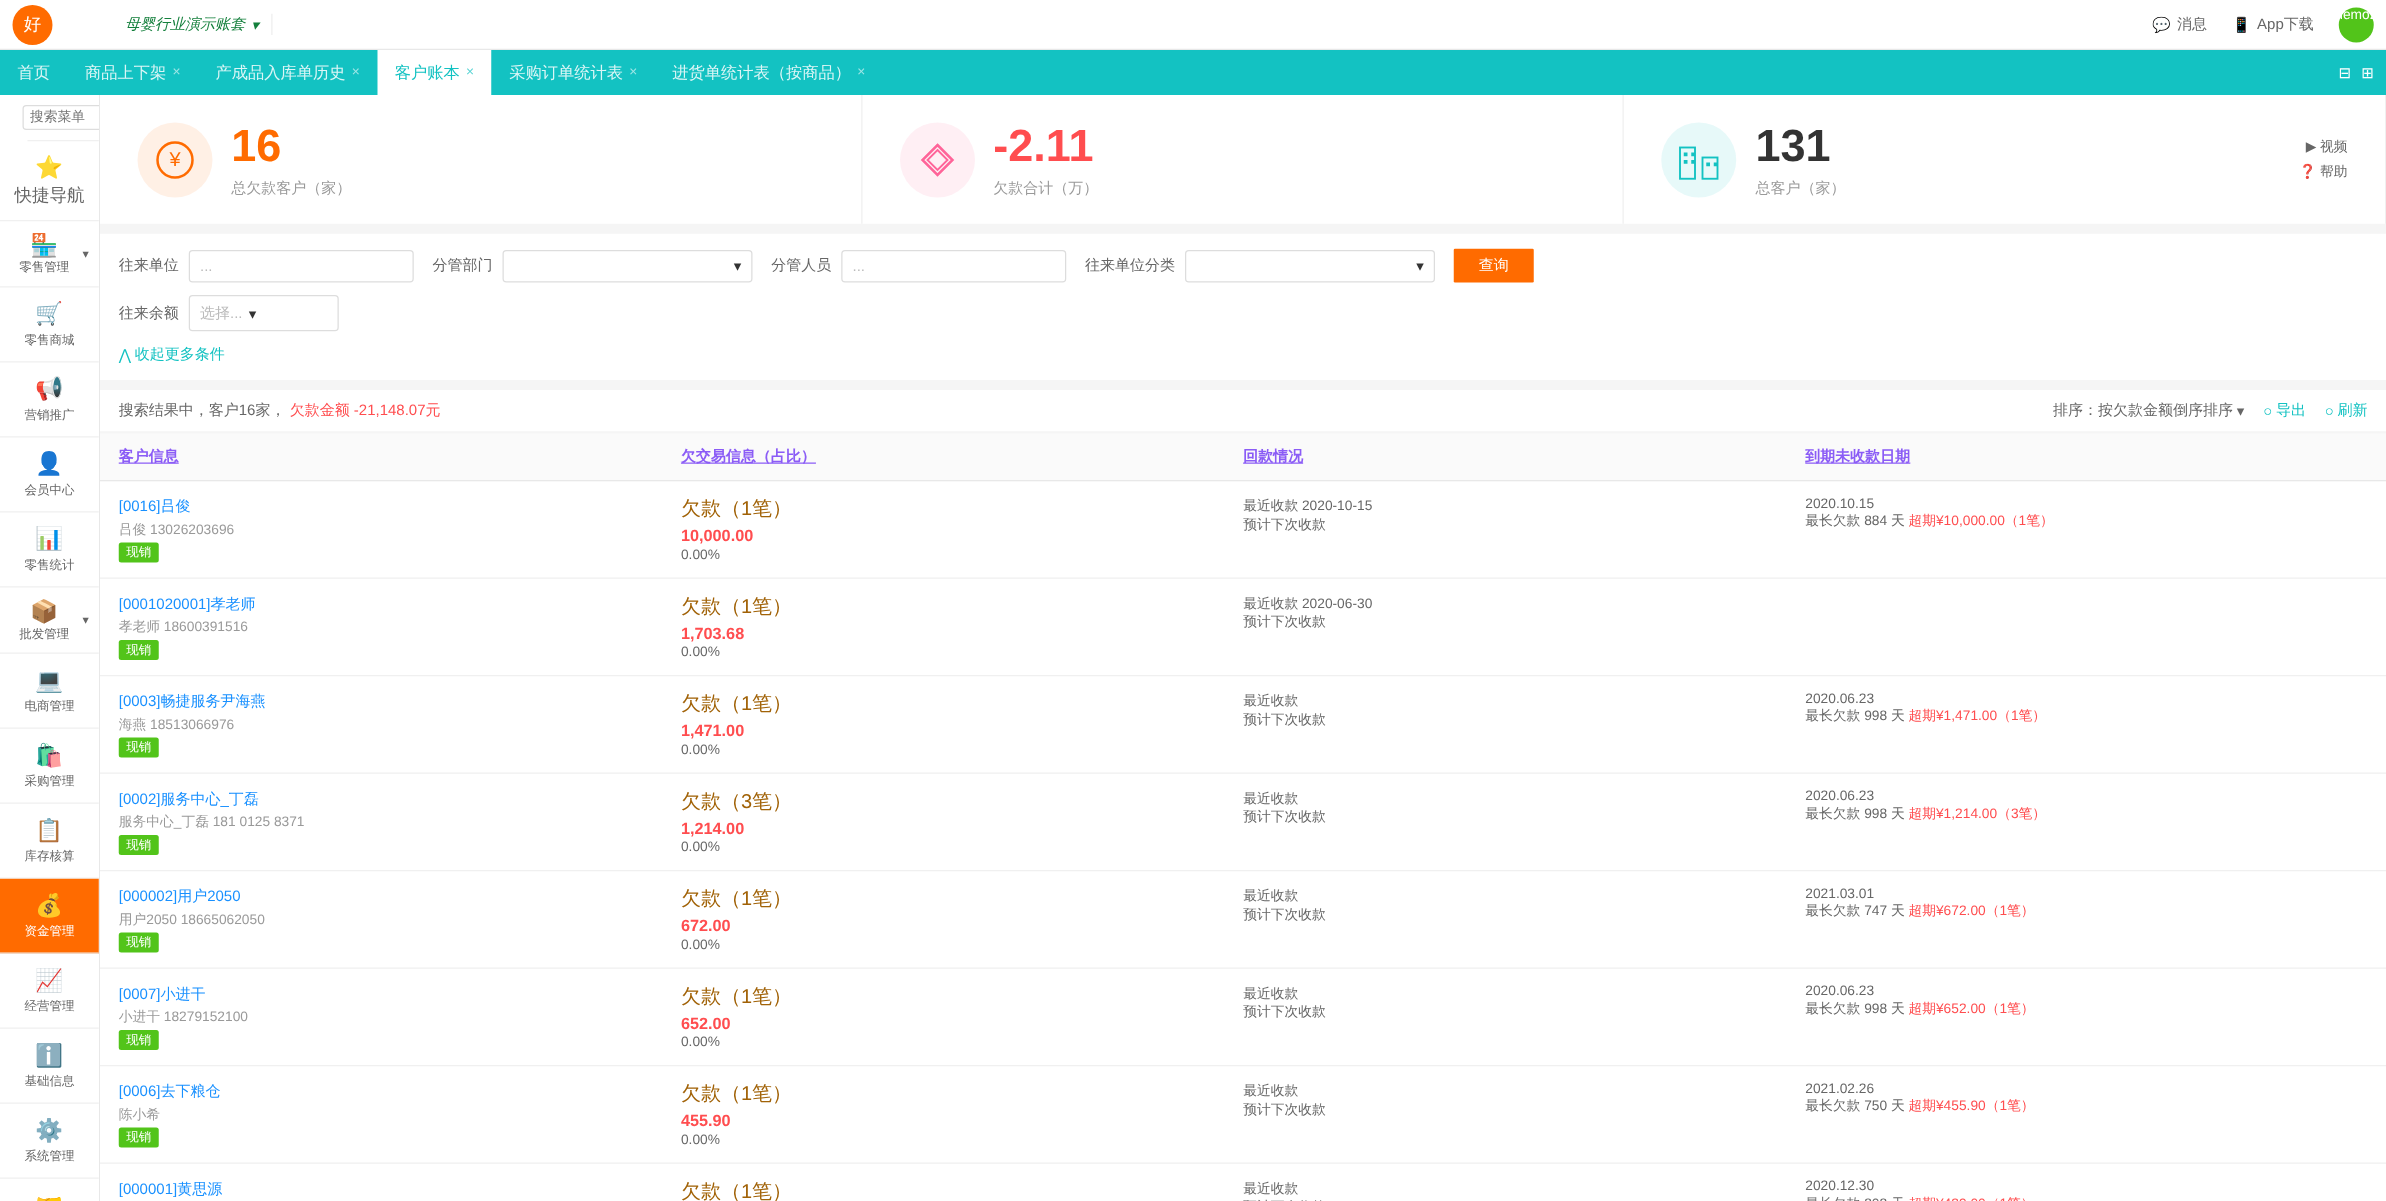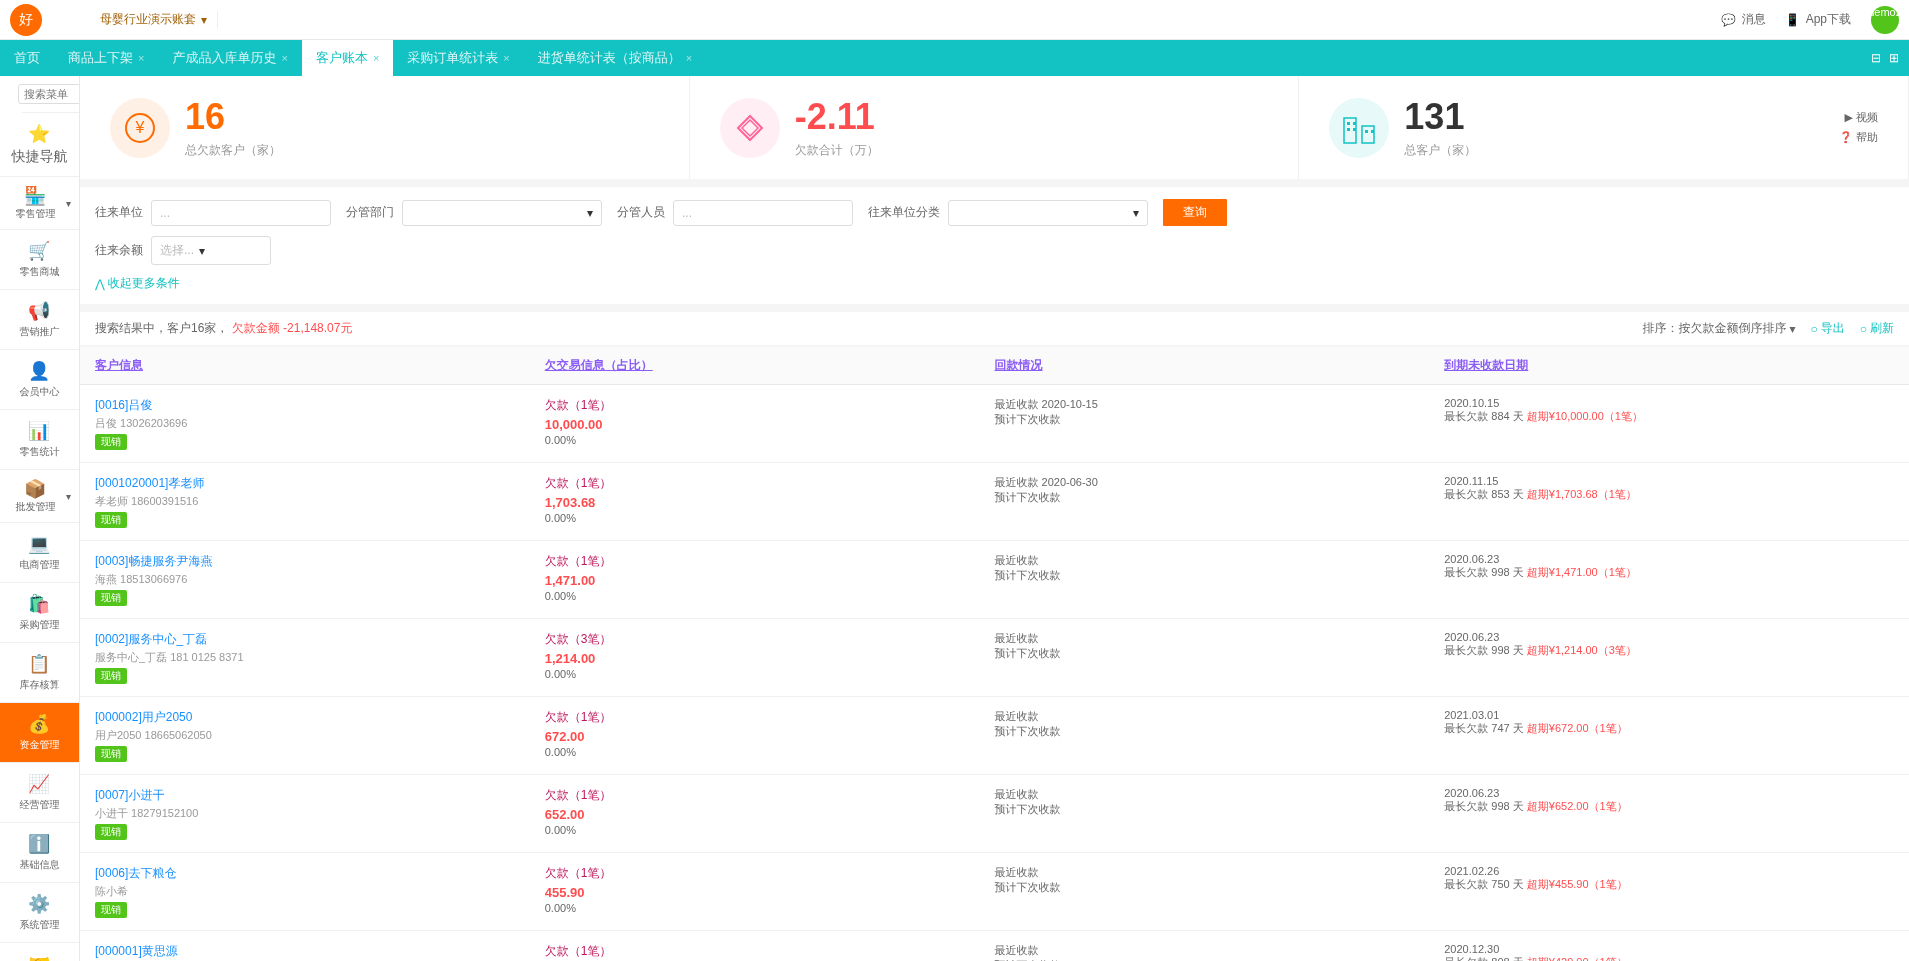--- a/index.html
+++ b/index.html
@@ -2,21 +2,21 @@
 <html><head>
   <meta charset="utf-8">
   <style>
     * { box-sizing: border-box; margin: 0; padding: 0; }
     body { font-family: "Microsoft YaHei", Arial, sans-serif; font-size: 12px; background: #f5f5f5; color: #333; overflow: hidden; }
     
     
     .top-bar { display: flex; align-items: center; background: #fff; height: 40px; border-bottom: 1px solid #e8e8e8; padding: 0 10px; }
     .logo { display: flex; align-items: center; width: 80px; }
     .logo-icon { width: 32px; height: 32px; background: #ff6b00; border-radius: 50%; display: flex; align-items: center; justify-content: center; color: white; font-size: 14px; }
-    .company-selector { display: flex; align-items: center; padding: 0 10px; border-right: 1px solid #eee; font-size: 12px; color: #a16207; cursor: pointer; }
+    .company-selector { display: flex; align-items: center; padding: 0 10px; border-right: 1px solid #eee; font-size: 12px; color: #15803d; cursor: pointer; font-style: italic; }
     .top-right { margin-left: auto; display: flex; align-items: center; gap: 20px; }
     .top-right-item { display: flex; align-items: center; gap: 5px; cursor: pointer; color: #666; font-size: 12px; }
     .avatar { width: 28px; height: 28px; background: #52c41a; border-radius: 50%; display: flex; align-items: flex-start; justify-content: center; color: white; font-size: 11px; }
 
     
     .nav-tabs { display: flex; align-items: center; background: #13c2c2; height: 36px; overflow: hidden; }
     .nav-tab { display: flex; align-items: center; padding: 0 14px; height: 36px; color: rgba(255,255,255,0.85); cursor: pointer; font-size: 13px; white-space: nowrap; gap: 5px; }
     .nav-tab.active { background: #fff; color: #13c2c2; }
     .nav-tab .close-x { font-size: 11px; opacity: 0.7; }
     .nav-icons { margin-left: auto; display: flex; align-items: center; gap: 8px; padding-right: 10px; color: white; }
@@ -68,21 +68,21 @@
     .sort-select { font-size: 12px; color: #666; cursor: pointer; display: flex; align-items: center; gap: 3px; }
     .action-btn { font-size: 12px; color: #13c2c2; cursor: pointer; display: flex; align-items: center; gap: 3px; }
 
     
     .data-table { background: #fff; width: 100%; }
     .table-header { display: grid; grid-template-columns: 2fr 2fr 2fr 2fr; padding: 10px 15px; background: #fafafa; border-bottom: 1px solid #e8e8e8; font-weight: bold; font-size: 12px; color: #8b5cf6; text-decoration: underline; }
     .table-row { display: grid; grid-template-columns: 2fr 2fr 2fr 2fr; padding: 12px 15px; border-bottom: 1px solid #f0f0f0; align-items: start; }
     .customer-name { color: #1890ff; cursor: pointer; font-size: 12px; }
     .customer-sub { color: #999; font-size: 11px; margin-top: 2px; }
     .tag-green { background: #52c41a; color: white; font-size: 10px; padding: 1px 6px; border-radius: 2px; display: inline-block; margin-top: 3px; }
-    .debt-count { color: #be185d; font-size: 12px; }
+    .debt-count { color: #a16207; font-size: 16px; }
     .debt-amount { color: #ff4d4f; font-size: 13px; font-weight: bold; margin-top: 3px; }
     .debt-ratio { color: #666; font-size: 11px; margin-top: 2px; }
     .recover-info { font-size: 11px; color: #666; }
     .recover-date { color: #666; }
     .overdue-info { font-size: 11px; color: #666; }
     .overdue-link { color: #ff4d4f; cursor: pointer; }
     .overdue-days { color: #666; }
   </style>
 </head>
 <body>
@@ -380,24 +380,20 @@
         </div>
         <div>
           <div class="debt-count">欠款（1笔）</div>
           <div class="debt-amount">1,703.68</div>
           <div class="debt-ratio">0.00%</div>
         </div>
         <div>
           <div class="recover-info"><span>最近收款</span> <span class="recover-date">2020-06-30</span></div>
           <div class="recover-info">预计下次收款</div>
         </div>
-        <div>
-          <div class="overdue-info">2020.11.15</div>
-          <div class="overdue-info"><span class="overdue-days">最长欠款 853 天</span> <span class="overdue-link">超期¥1,703.68（1笔）</span></div>
-        </div>
       </div>
 
       <div class="table-row">
         <div>
           <div><span class="customer-name"><span>[0003]</span><span>畅捷服务尹海燕</span></span></div>
           <div class="customer-sub">海燕 18513066976</div>
           <div><span class="tag-green">现销</span></div>
         </div>
         <div>
           <div class="debt-count">欠款（1笔）</div>

